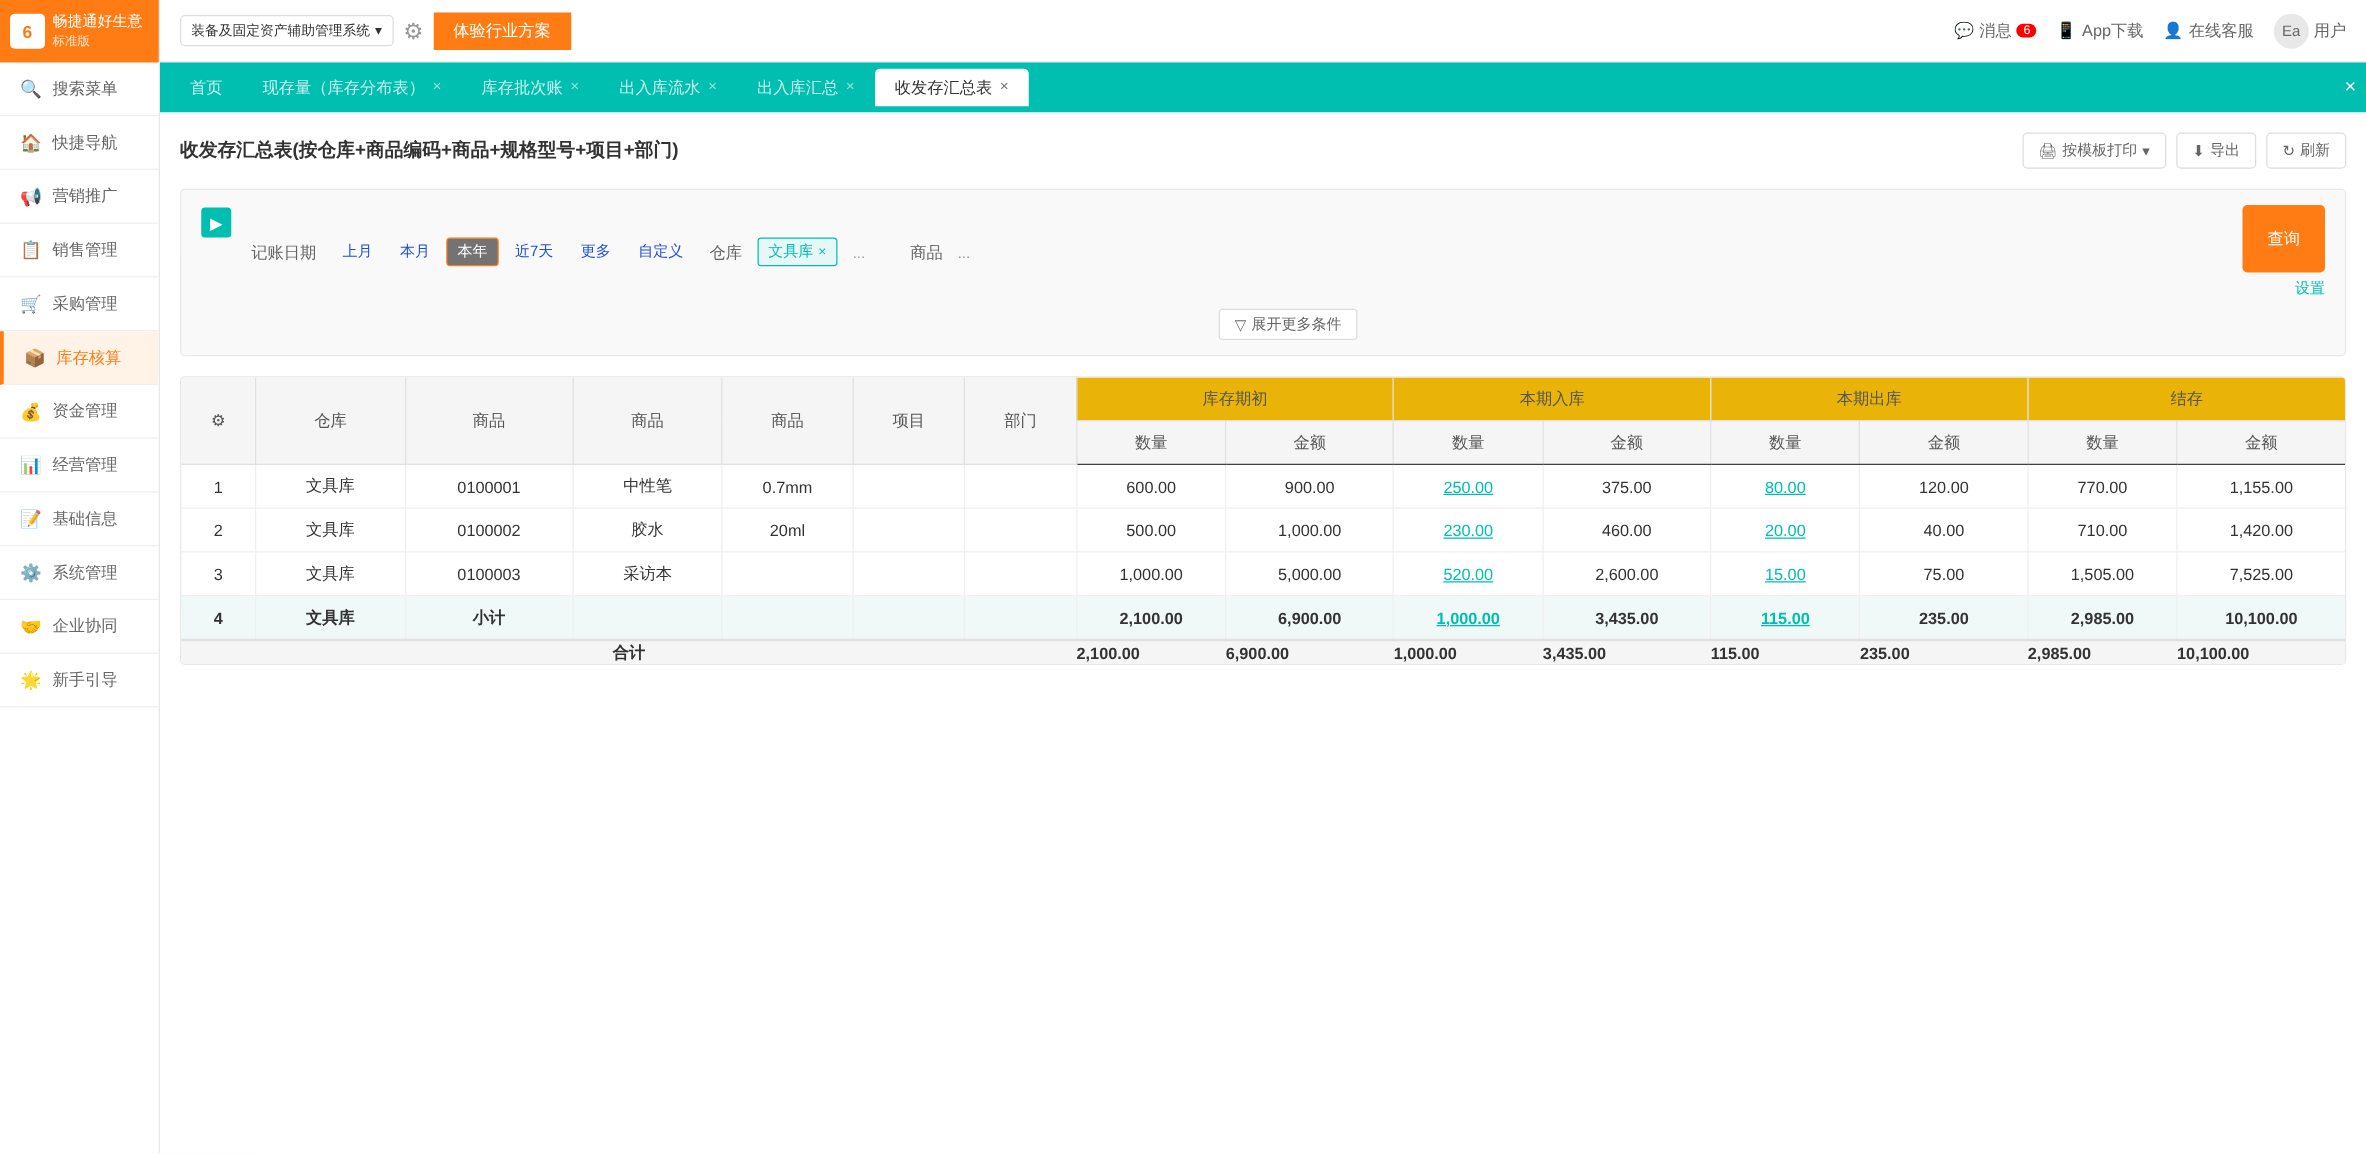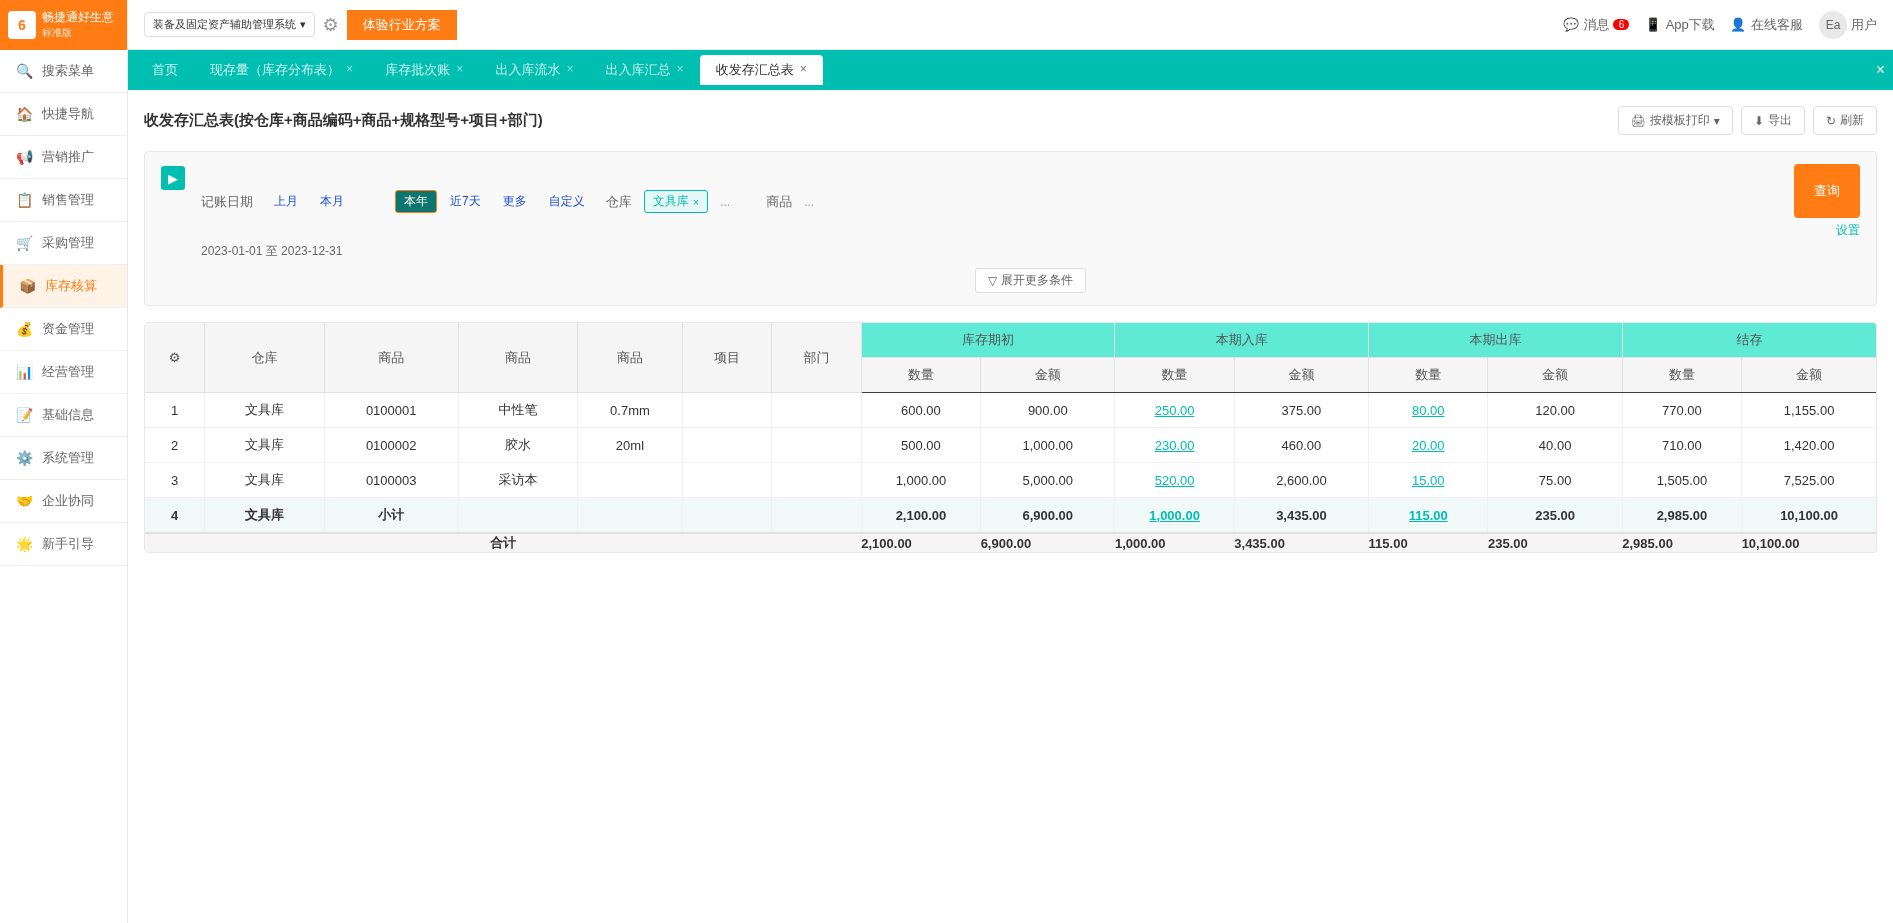--- a/index.html
+++ b/index.html
@@ -44,38 +44,38 @@
     .page-title { font-size: 15px; font-weight: bold; color: #333; margin-bottom: 16px; display: flex; align-items: center; justify-content: space-between; }
     .page-title-actions { display: flex; align-items: center; gap: 8px; }
     .btn-outline { border: 1px solid #ddd; background: #fff; color: #666; border-radius: 4px; padding: 5px 12px; font-size: 12px; cursor: pointer; display: flex; align-items: center; gap: 4px; }
 
     
     .filter-bar { background: #f9f9f9; border: 1px solid #e8e8e8; border-radius: 4px; padding: 12px 16px; margin-bottom: 16px; }
     .filter-row { display: flex; align-items: center; gap: 12px; flex-wrap: wrap; }
     .filter-label { color: #666; font-size: 13px; white-space: nowrap; }
     .filter-date-btns { display: flex; align-items: center; gap: 4px; }
     .filter-date-btn { padding: 2px 8px; border-radius: 3px; cursor: pointer; font-size: 12px; color: #1d4ed8; border: 1px solid transparent; }
-    .filter-date-btn.active { background: #0f766e; color: #fff; border-color: #ff7c14; margin-left: 38px; }
+    .filter-date-btn.active { background: #737373; color: #fff; border-color: #ff7c14; }
     .filter-date-range { font-size: 12px; color: #666; margin-top: 4px; }
     .filter-tag { background: #e6f7f6; color: #00bfb0; border: 1px solid #00bfb0; border-radius: 3px; padding: 2px 8px; font-size: 12px; display: flex; align-items: center; gap: 4px; }
     .filter-tag-close { cursor: pointer; font-size: 11px; }
     .filter-more { color: #999; cursor: pointer; font-size: 12px; }
     .expand-row { display: flex; justify-content: center; margin-top: 8px; }
     .expand-btn { color: #666; cursor: pointer; font-size: 12px; display: flex; align-items: center; gap: 4px; border: 1px solid #ddd; border-radius: 3px; padding: 3px 12px; background: #fff; }
 
     
     .query-btn { background: #ff7c14; color: #fff; border: none; border-radius: 4px; padding: 18px 20px; font-size: 13px; cursor: pointer; }
     .settings-link { color: #00bfb0; font-size: 12px; cursor: pointer; text-align: right; margin-top: 4px; display: block; }
 
     
     .table-container { border: 1px solid #e8e8e8; border-radius: 4px; overflow: hidden; }
     table { width: 100%; border-collapse: collapse; font-size: 13px; }
     thead th { background: #f5f5f5; border-bottom: 1px solid #404040; border-right: 1px solid #e0e0e0; padding: 8px 10px; text-align: center; color: #555; font-weight: 500; white-space: nowrap; }
     thead th:last-child { border-right: none; }
-    .th-group { background: #5eead4; }
+    .th-group { background: #eab308; }
     tbody td { border-bottom: 1px solid #f0f0f0; border-right: 1px solid #f0f0f0; padding: 8px 10px; text-align: center; color: #333; white-space: nowrap; }
     tbody td:last-child { border-right: none; }
     tbody tr.subtotal { background: #f0f9f8; font-weight: bold; }
     .link-text { color: #00bfb0; text-decoration: underline; cursor: pointer; }
 
     
     .table-footer { background: #f5f5f5; border-top: 2px solid #e0e0e0; }
     .table-footer td { font-weight: bold; background: #f5f5f5; }
 
     .filter-section { display: flex; align-items: flex-start; gap: 16px; }
@@ -261,21 +261,20 @@
               <span class="filter-more">...</span>
 
               <span class="filter-label" style="margin-left:24px;">商品</span>
               <span class="filter-more">...</span>
 
               <div style="margin-left:auto; display:flex; flex-direction:column; align-items:flex-end;">
                 <button class="query-btn">查询</button>
                 <span class="settings-link">设置</span>
               </div>
             </div>
-            <div class="filter-date-range">2023-01-01 至 2023-12-31</div>
             <div class="expand-row">
               <button class="expand-btn">
                 <span>▽</span>
                 <span>展开更多条件</span>
               </button>
             </div>
           </div>
         </div>
       </div>
 

